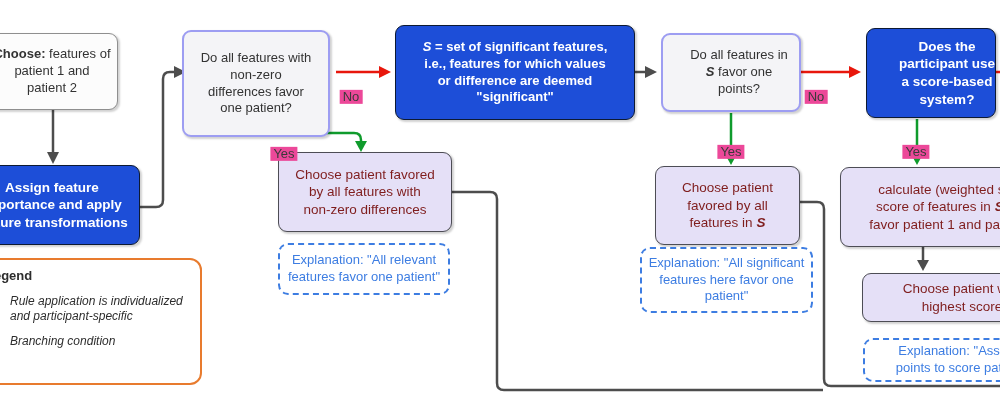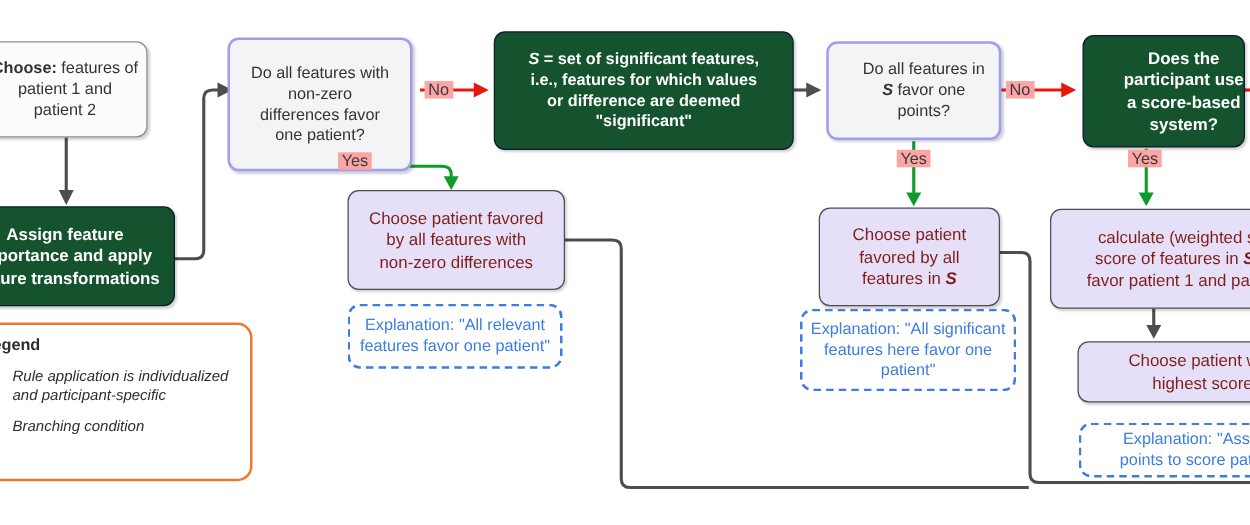--- a/index.html
+++ b/index.html
@@ -9,31 +9,31 @@
   }
   .layer{position:absolute;left:0;top:0;z-index:1;}
   .node{
     position:absolute;z-index:2;box-sizing:border-box;
     display:flex;align-items:center;justify-content:center;
     text-align:center;border-radius:9px;
     font-size:13px;line-height:1.3;white-space:pre-line;
     box-shadow:1.5px 1.5px 2px rgba(0,0,0,0.18);
   }
   .plain{background:#fcfcfc;border:1.5px solid #8f8f8f;color:#333;}
-  .blue{background:#14532d;border:1.5px solid #0d1a33;color:#ffffff;font-weight:bold;font-size:13.5px;}
+  .blue{background:#1d4ed8;border:1.5px solid #0d1a33;color:#ffffff;font-weight:bold;font-size:13.5px;}
   .decision{background:#f4f4f7;border:2px solid #9d9df2;color:#333;}
   .lavender{background:#e5e0f7;border:1.5px solid #4d4d55;font-size:13.5px;color:#7f1d1d;}
   .explain{
     background:#ffffff;border:2px dashed #3d7de2;border-radius:10px;color:#3d7de2;
     box-shadow:none;font-size:13px;
   }
   .sym{font-weight:bold;font-style:italic;}
   .edge-label{
     position:absolute;z-index:3;transform:translate(-50%,-50%);
-    background:#fca5a5;padding:0 3px;font-size:13px;color:#3a3a3a;line-height:1.1;
+    background:#ec4899;padding:0 3px;font-size:13px;color:#3a3a3a;line-height:1.1;margin-top:25px;
   }
   .legend{
     position:absolute;z-index:2;box-sizing:border-box;left:-26px;top:258px;width:228px;height:127px;
     border:2px solid #e87b2e;border-radius:12px;background:#fff;
     padding:8px 4px 0 34px;font-size:12px;line-height:1.25;color:#2d2d2d;
   }
   .legend-title{font-weight:bold;font-size:13px;margin-left:-24px;}
   .legend-item{margin-top:10px;white-space:pre-line;font-style:italic;}
 </style>
 </head>

